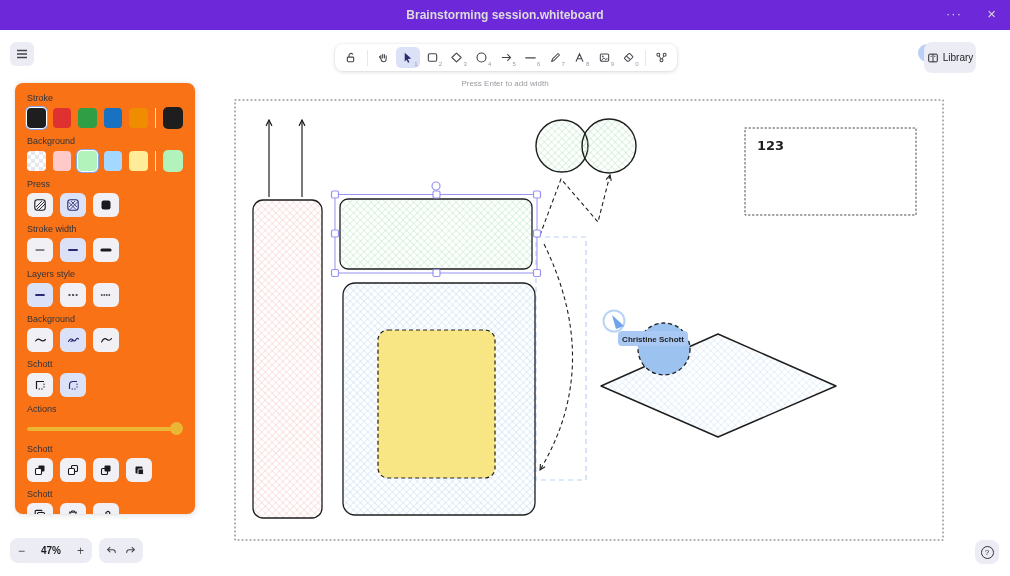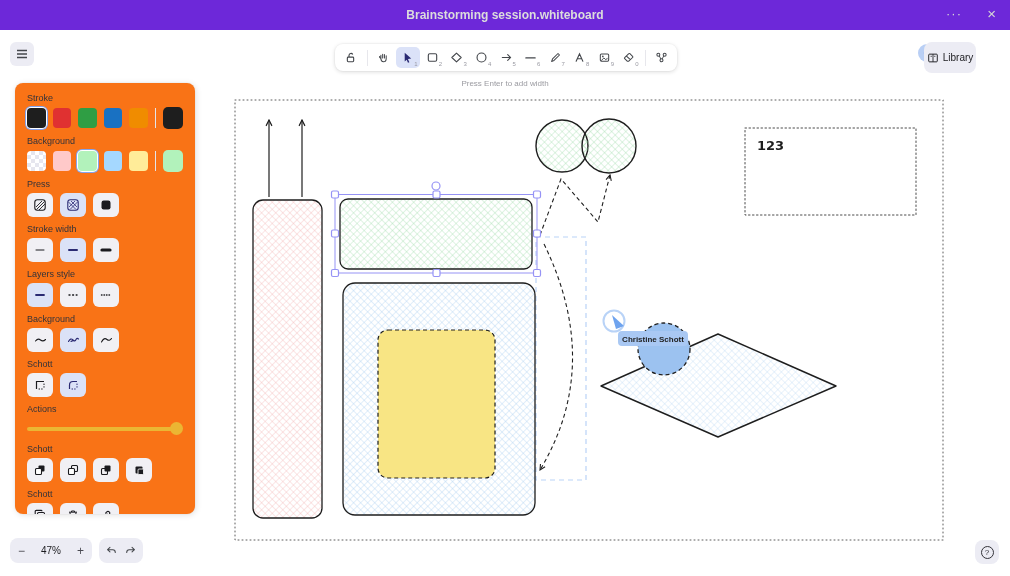--- a/index.html
+++ b/index.html
@@ -51,21 +51,21 @@
   .pbtn { width:26px; height:24px; border-radius:6px; background:#f1f0f4;
           display:flex; align-items:center; justify-content:center; }
   .pbtn.active { background:#dbe2f7; }
   .slider-row { position:relative; height:14px; margin-bottom:8px; margin-top:8px; }
   .slider-track { position:absolute; left:0; right:4px; top:5px; height:4px; border-radius:2px; }
   .slider-thumb { position:absolute; right:0; top:0; width:13px; height:13px; border-radius:50%; }
 
   
   #zoombar { left:10px; top:538px; width:82px; height:25px; justify-content:space-between;
              padding:0 8px; font-size:10px; }
-  #zoom-level { font-size:10px; font-weight:normal; color:#1b1b1f; }
+  #zoom-level { font-size:10px; font-weight:bold; color:#1b1b1f; }
   .zbtn { color:#4a4a52; font-size:12px; }
   #historybar { left:99px; top:538px; width:44px; height:25px; gap:8px; }
   #helpbtn { left:975px; top:540px; width:24px; height:24px; }
   .qcirc { width:13px; height:13px; border:1.2px solid #33333a; border-radius:50%;
            display:flex; align-items:center; justify-content:center; font-size:8px; color:#33333a; }
 
   
   #canvas-svg { position:absolute; left:0; top:0; }
   text.sketch { font-family:"DejaVu Sans", sans-serif; }
 </style>

